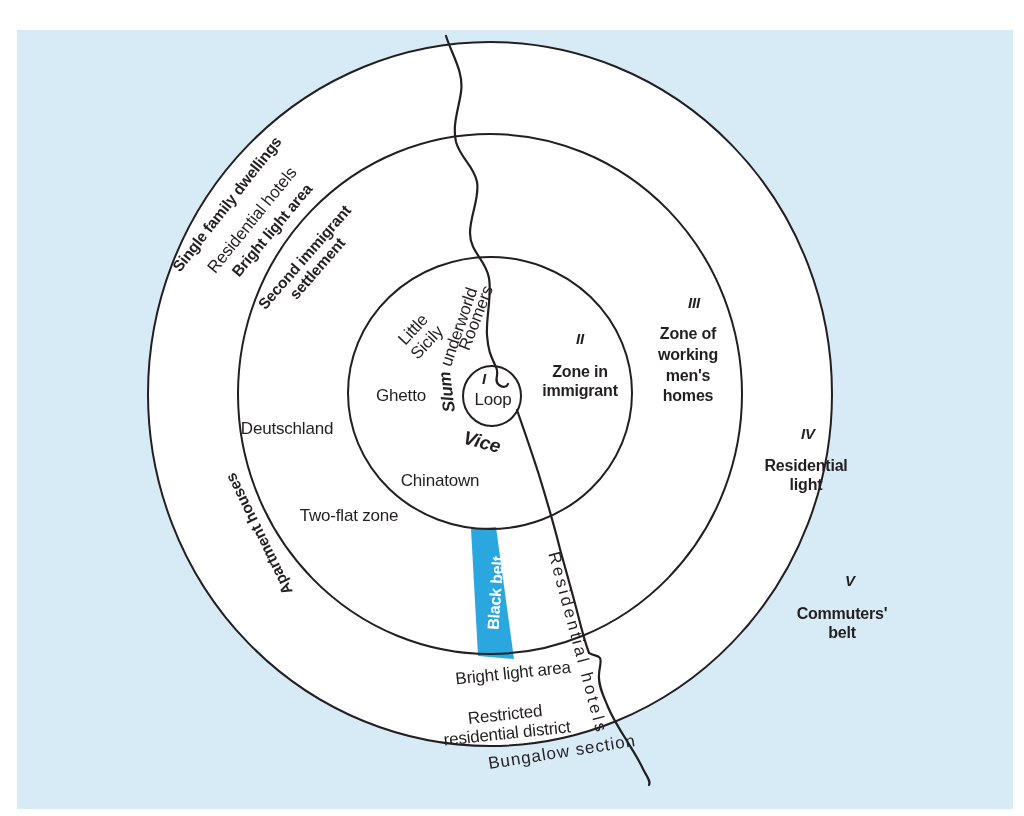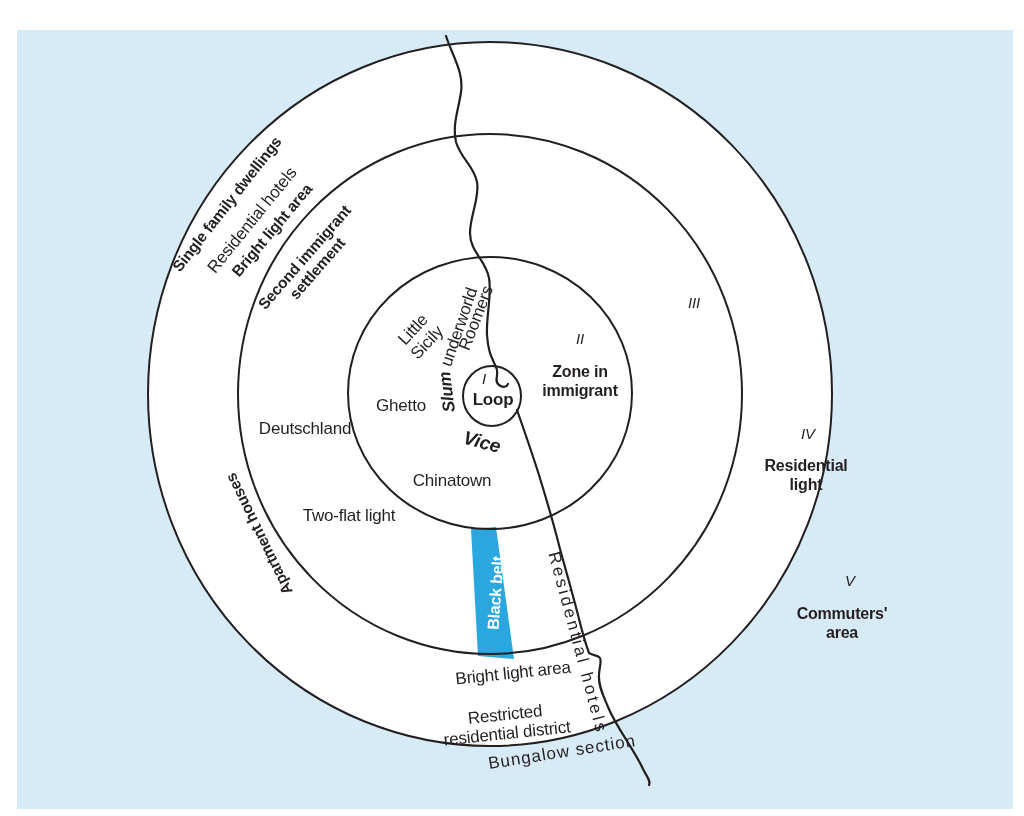--- a/index.html
+++ b/index.html
@@ -30,27 +30,27 @@
     white-space:pre-line;
     text-align:center;
     font-size:17px;
     line-height:1.12;
     letter-spacing:-0.2px;
     color:var(--line-color,#231F20);
   }
   .sm{font-size:15.5px;}
   .bold{font-weight:bold;}
   .boldital{font-weight:bold;font-style:italic;}
-  .num{font-size:15px;font-weight:normal;font-style:italic;}
+  .num{font-size:15px;font-weight:bold;font-style:italic;}
   .zname{font-size:16px;font-weight:bold;line-height:1.2;}
   .zname3{line-height:1.3;}
   .white{color:var(--band-text-color,#ffffff);}
   .ls3{letter-spacing:3px;}
   .ls1{letter-spacing:1px;}
-  .loop-lbl{font-size:17px;font-weight:bold;}
+  .loop-lbl{font-size:17px;font-weight:normal;}
   .vice-lbl{font-size:19px;}
 </style>
 </head>
 <body>
 
 <div class="stage">
 
   <div class="panel"></div>
 
   <svg class="diagram" width="1024" height="816" viewBox="0 0 1024 816">
@@ -96,55 +96,59 @@
 
   <div class="lbl" style="left:252px;top:220px;--r:-51deg">Residential hotels</div>
 
   <div class="lbl bold sm" style="left:272px;top:230px;--r:-50deg">Bright light area</div>
 
   <div class="lbl bold sm" style="left:311px;top:263px;--r:-49deg">Second immigrant
 settlement</div>
 
   <div class="lbl bold sm" style="left:259px;top:534px;--r:-116deg">Apartment houses</div>
 
-  <div class="lbl" style="left:305px;top:429px">Deutschland</div>
+  <div class="lbl" style="left:287px;top:429px">Deutschland</div>
 
-  <div class="lbl" style="left:349px;top:516px">Two-flat light</div>
+  <div class="lbl" style="left:349px;top:516px">Two-flat zone</div>
 
   <div class="lbl" style="left:420px;top:336px;--r:-47deg">Little
 Sicily</div>
 
   <div class="lbl" style="left:476px;top:318px;--r:-69deg">Roomers</div>
 
   <div class="lbl" style="left:459px;top:327px;--r:-71deg">underworld</div>
 
   <div class="lbl boldital" style="left:447px;top:392px;--r:-97deg">Slum</div>
 
-  <div class="lbl" style="left:401px;top:406px">Ghetto</div>
+  <div class="lbl" style="left:401px;top:396px">Ghetto</div>
 
   <div class="lbl boldital vice-lbl" style="left:482px;top:442px;--r:15deg">Vice</div>
 
-  <div class="lbl" style="left:452px;top:481px">Chinatown</div>
+  <div class="lbl" style="left:440px;top:481px">Chinatown</div>
 
   <div class="lbl num" style="left:484px;top:379px">I</div>
   <div class="lbl loop-lbl" style="left:493px;top:400px">Loop</div>
 
   <div class="lbl num" style="left:580px;top:339px">II</div>
   <div class="lbl zname" style="left:580px;top:381px">Zone in
 immigrant</div>
 
   <div class="lbl num" style="left:694px;top:303px">III</div>
+  <div class="lbl zname zname3" style="left:688px;top:366px">Zone of
+working
+men's
+homes</div>
 
   <div class="lbl num" style="left:808px;top:434px">IV</div>
   <div class="lbl zname" style="left:806px;top:475px">Residential
 light</div>
 
   <div class="lbl num" style="left:850px;top:581px">V</div>
   <div class="lbl zname" style="left:842px;top:623px">Commuters'
-area</div>
+belt</div>
 
   <div class="lbl bold white" style="left:496px;top:593px;--r:-86deg;font-size:16px">Black belt</div>
 
   <div class="lbl ls3" style="left:578px;top:643px;--r:75deg">Residential hotels</div>
 
   <div class="lbl" style="left:513px;top:673px;--r:-6deg">Bright light area</div>
 
   <div class="lbl" style="left:506px;top:724px;--r:-6deg">Restricted
 residential district</div>
 

